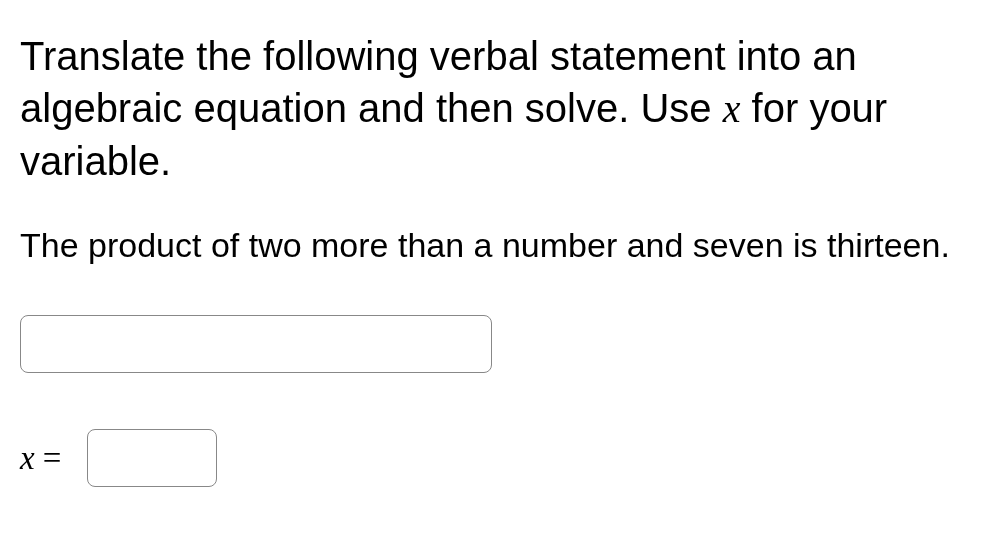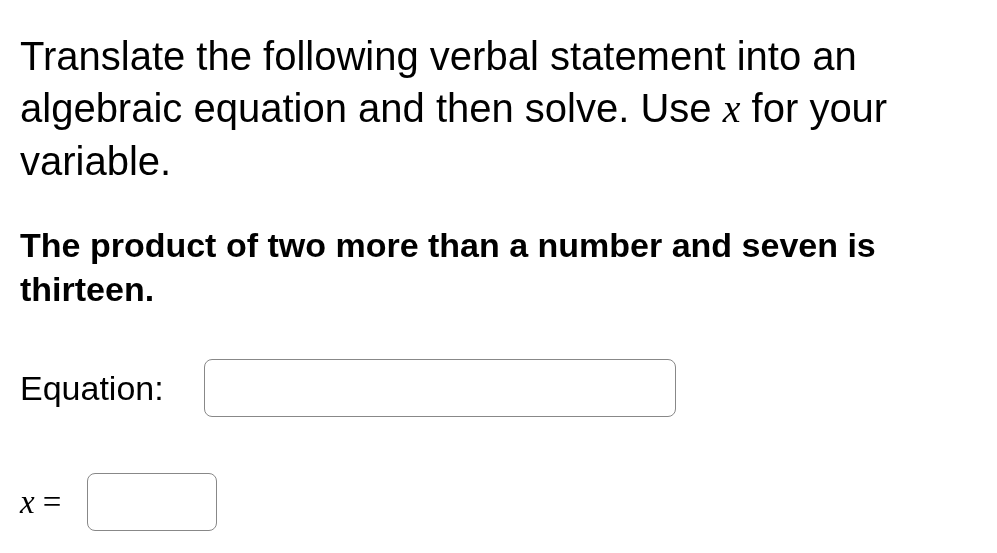--- a/index.html
+++ b/index.html
@@ -17,21 +17,21 @@
     }
     .instruction {
       font-size: 40px;
       line-height: 1.3;
       font-weight: 400;
       margin-bottom: 36px;
     }
     .problem-statement {
       font-size: 34px;
       line-height: 1.3;
-      font-weight: 700;
+      font-weight: 400;
       margin-bottom: 48px;
     }
     .equation-row {
       display: flex;
       align-items: center;
       margin-bottom: 56px;
     }
     .equation-label {
       font-size: 34px;
       font-weight: 400;
@@ -78,21 +78,20 @@
 </head>
 <body>
 
 <div class="instruction">
   <span>Translate the following verbal statement into an algebraic equation and then solve. Use </span><span class="math-var">x</span><span> for your variable.</span>
 </div>
 
 <div class="problem-statement">The product of two more than a number and seven is thirteen.</div>
 
 <div class="equation-row">
-  <span class="equation-label">Equation:</span>
   <input type="text" class="equation-input" placeholder="" style="">
 </div>
 
 <div class="answer-row">
   <span class="x-equals">
     <span>x</span><span class="equals">=</span>
   </span>
   <input type="text" class="answer-input" placeholder="" style="">
 </div>
 

